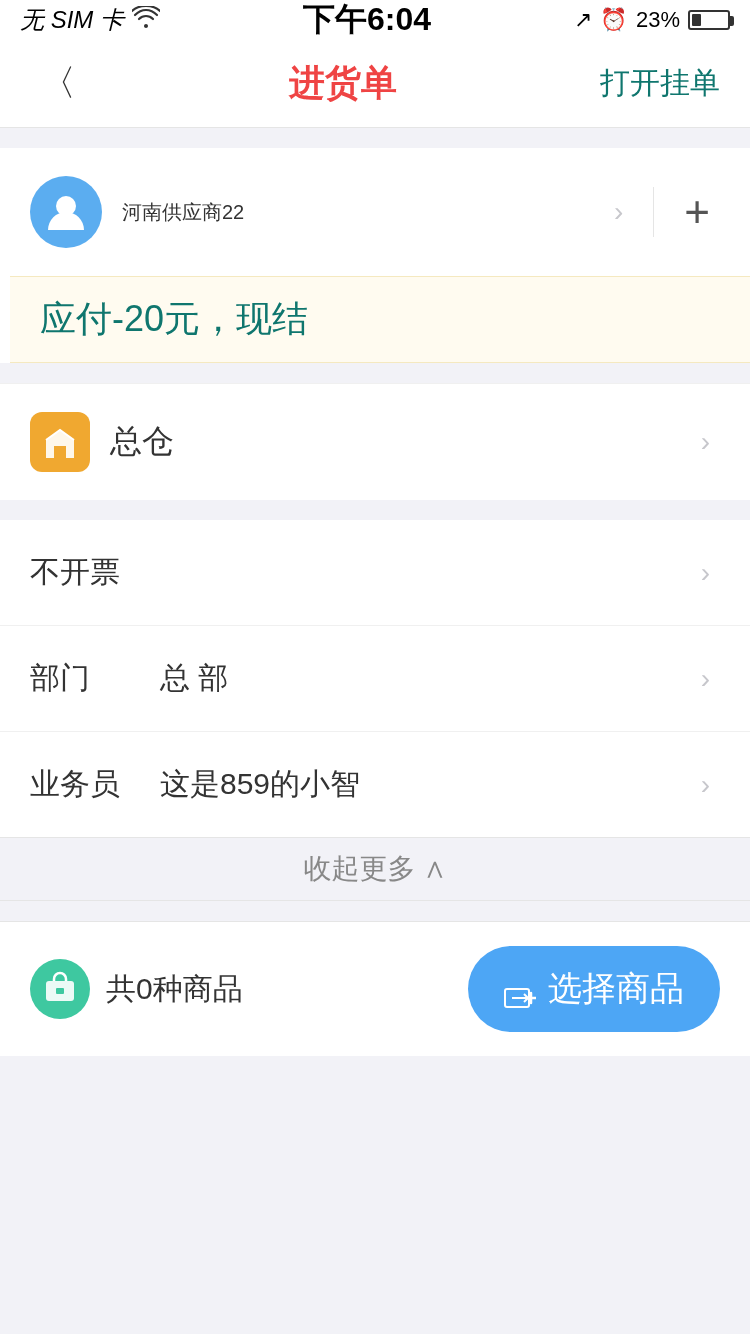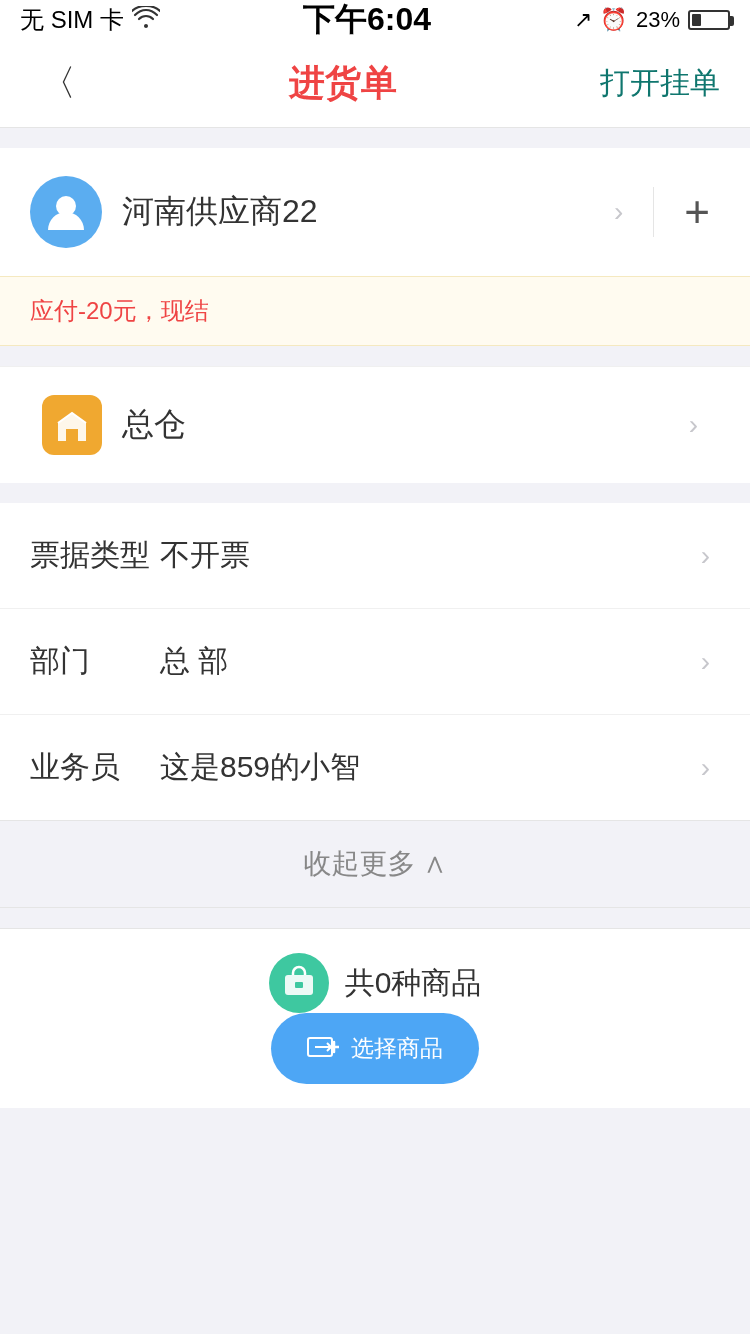--- a/index.html
+++ b/index.html
@@ -21,20 +21,21 @@
       align-items: center;
       justify-content: space-between;
       padding: 0 20px;
       font-size: 24px;
       font-weight: 500;
     }
     .status-left {
       display: flex;
       align-items: center;
       gap: 8px;
+      font-style: italic;
     }
     .status-center {
       font-size: 32px;
       font-weight: 600;
     }
     .status-right {
       display: flex;
       align-items: center;
       gap: 8px;
       font-size: 22px;
@@ -124,21 +125,21 @@
       justify-content: center;
       margin-right: 20px;
       flex-shrink: 0;
     }
     .supplier-avatar svg {
       width: 48px;
       height: 48px;
     }
     .supplier-name {
       flex: 1;
-      font-size: 32px;
+      font-size: 20px;
       color: #333;
     }
     .chevron {
       color: #c7c7cc;
       font-size: 28px;
       margin-right: 10px;
     }
     .add-btn {
       font-size: 44px;
       color: #555;
@@ -149,31 +150,32 @@
       width: 1px;
       height: 50px;
       background: #e5e5e5;
       margin: 0 20px;
     }
 
     
     .notice-banner {
       background: #fffbf0;
       padding: 18px 30px;
-      font-size: 24px;
-      color: #ef4444;
+      font-size: 36px;
+      color: #0f766e;
       border-top: 1px solid #f5e9c0;
       border-bottom: 1px solid #f5e9c0;
+      margin-left: 10px;
     }
 
     
     .warehouse-row {
       display: flex;
       align-items: center;
-      padding: 28px 42px;
+      padding: 28px 30px;
       background: #fff;
       border-top: 1px solid #f0f0f0;
     }
     .warehouse-icon {
       width: 60px;
       height: 60px;
       border-radius: 12px;
       background: #f0a830;
       display: flex;
       align-items: center;
@@ -218,39 +220,38 @@
     }
     .form-placeholder {
       flex: 1;
       font-size: 30px;
       color: #c7c7cc;
     }
 
     
     .collapse-row {
       background: #f2f2f7;
-      padding: 24px 30px;
+      padding: 12px 30px;
       text-align: center;
       font-size: 28px;
       color: #888;
       cursor: pointer;
       border-top: 1px solid #e5e5e5;
       border-bottom: 1px solid #e5e5e5;
     }
 
     
     .bottom-bar {
       background: #fff;
       padding: 24px 30px;
       display: flex;
       align-items: center;
       justify-content: space-between;
       border-top: 1px solid #e5e5e5;
       margin-top: 20px;
-      flex-direction: column;
     }
     .product-count-area {
       display: flex;
       align-items: center;
       gap: 16px;
     }
     .product-icon {
       width: 60px;
       height: 60px;
       border-radius: 50%;
@@ -266,23 +267,23 @@
     .product-count-text {
       font-size: 30px;
       color: #333;
     }
     .select-product-btn {
       background: #4da6f5;
       color: #fff;
       border: none;
       border-radius: 44px;
       padding: 20px 36px;
-      font-size: 23px;
-      display: flex;
-      align-items: flex-start;
+      font-size: 34px;
+      display: flex;
+      align-items: flex-end;
       gap: 12px;
       cursor: pointer;
     }
   </style>
 </head>
 <body>
 
 <div class="status-bar">
   <div class="status-left">
     <span>无 SIM 卡</span>
@@ -343,21 +344,20 @@
         <path d="M4 16L18 6l14 10" stroke="white" stroke-width="2" fill="none"></path>
       </svg>
     </div>
     <span class="warehouse-name">总仓</span>
     <span class="chevron">›</span>
   </div>
 </div>
 
 <div class="form-section">
   <div class="form-row">
-    <span class="form-label">票据类型</span>
     <span class="form-value">不开票</span>
     <span class="chevron">›</span>
   </div>
   <div class="form-row">
     <span class="form-label">部门</span>
     <span class="form-value">总 部</span>
     <span class="chevron">›</span>
   </div>
   <div class="form-row">
     <span class="form-label">业务员</span>

